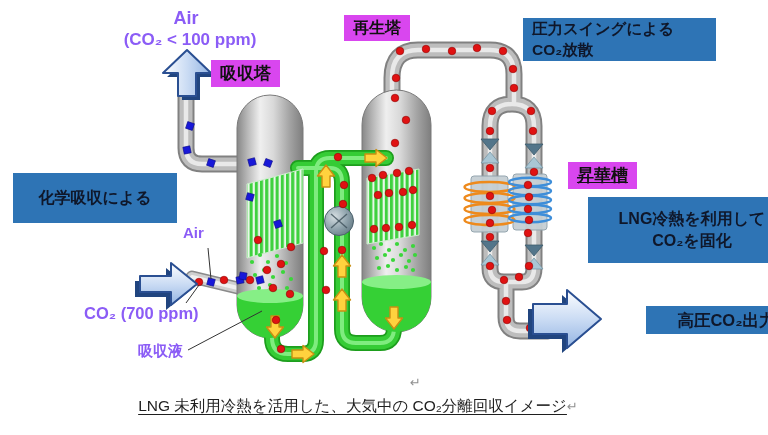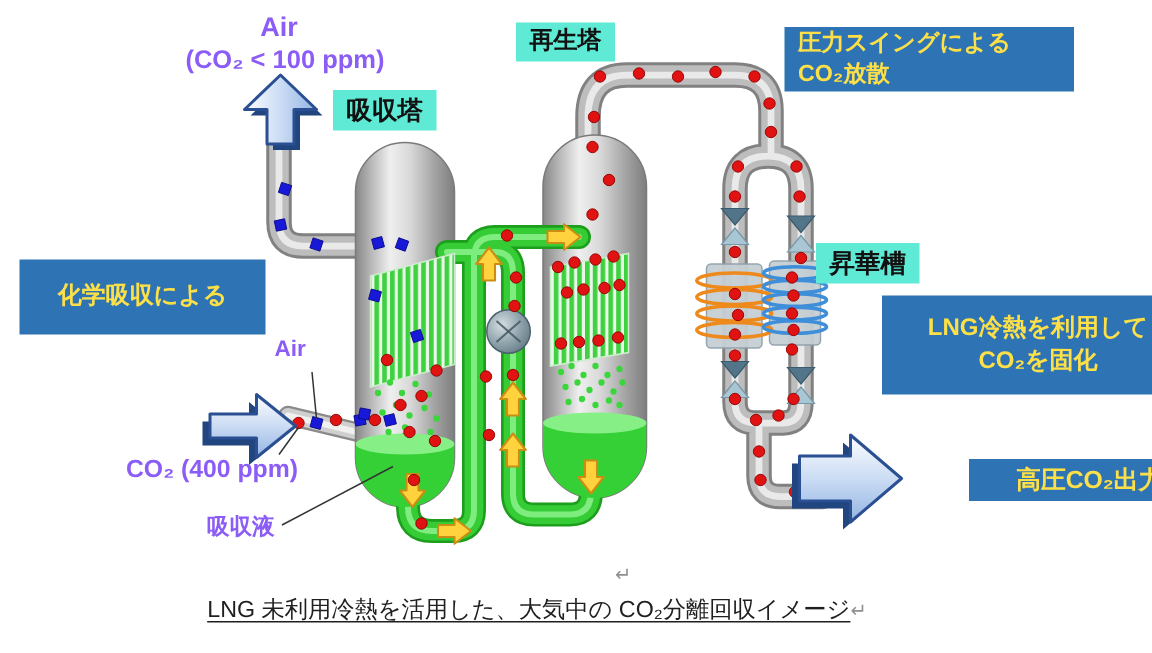--- a/index.html
+++ b/index.html
@@ -1,23 +1,23 @@
 <!DOCTYPE html>
 <html><head>
 <meta charset="utf-8">
 <style>
   html,body{margin:0;padding:0;background:#fff;}
   #stage{position:relative;width:768px;height:435px;background:#fff;overflow:hidden;
          font-family:"Liberation Sans","DejaVu Sans",sans-serif;}
   #scene{position:absolute;left:0;top:0;z-index:1;}
   .txt{position:absolute;z-index:2;color:#8b5cf6;font-weight:bold;white-space:nowrap;}
   .center{text-align:center;}
-  .gray-label{position:absolute;z-index:2;background:#5eead4;color:#111;font-weight:bold;
+  .gray-label{position:absolute;z-index:2;background:#d946ef;color:#111;font-weight:bold;
               font-size:17px;line-height:1;padding:5px 9px;white-space:nowrap;}
-  .callout{position:absolute;z-index:2;background:#2E74B5;color:#fde047;font-weight:bold;
+  .callout{position:absolute;z-index:2;background:#2E74B5;color:#0f172a;font-weight:bold;
            display:flex;flex-direction:column;justify-content:center;line-height:1.35;}
   .callout.centered{align-items:center;text-align:center;}
   .callout.lefted{align-items:flex-start;text-align:left;padding-left:9px;}
   #capture-box{left:13px;top:173px;width:164px;height:50px;font-size:16px;text-align:right;}
   #swing-box{left:523px;top:18px;width:184px;height:43px;font-size:15.5px;}
   #lng-box{left:588px;top:197px;width:208px;height:66px;font-size:16px;}
   #output-box{left:602px;top:306px;width:161px;height:28px;font-size:16.5px;margin-left:44px;}
   #caption-row{position:absolute;z-index:2;left:0;top:396px;width:684px;text-align:center;
                font-size:15.5px;color:#1f1f1f;font-weight:normal;}
   #caption-row .shift{position:relative;left:16px;}
@@ -289,41 +289,41 @@
   <g stroke="#333" stroke-width="1">
     <line x1="208" y1="248" x2="211" y2="279"></line>
     <line x1="199" y1="285" x2="186" y2="303"></line>
     <line x1="188" y1="350" x2="262" y2="311"></line>
   </g>
 </svg>
 
 <div class="txt center" style="left:130px;top:8px;width:112px;font-size:18px;">Air</div>
 <div class="txt center" style="left:88px;top:30px;width:204px;font-size:17px;">(CO₂ &lt; 100 ppm)</div>
 
-<div class="gray-label" style="left:222px;top:60px;">吸収塔</div>
+<div class="gray-label" style="left:211px;top:60px;">吸収塔</div>
 <div class="gray-label" style="left:344px;top:15px;font-size:16px;">再生塔</div>
-<div class="gray-label" style="left:544px;top:162px;">昇華槽</div>
+<div class="gray-label" style="left:568px;top:162px;text-decoration:underline;">昇華槽</div>
 
 <div class="callout centered" id="capture-box">
   <div>化学吸収による</div>
 </div>
 <div class="callout lefted" id="swing-box">
   <div>圧力スイングによる</div>
   <div>CO₂放散</div>
 </div>
 <div class="callout centered" id="lng-box">
   <div>LNG冷熱を利用して</div>
   <div>CO₂を固化</div>
 </div>
 <div class="callout centered" id="output-box">
   <div>高圧CO₂出力</div>
 </div>
 
 <div class="txt" style="left:183px;top:224px;font-size:15px;">Air</div>
-<div class="txt" style="left:84px;top:304px;font-size:16.5px;">CO₂ (400 ppm)</div>
+<div class="txt" style="left:84px;top:304px;font-size:16.5px;">CO₂ (700 ppm)</div>
 <div class="txt" style="left:138px;top:342px;font-size:15px;">吸収液</div>
 
 <div class="retmark" id="standalone-return">↵</div>
 
 <div id="caption-row">
   <span class="shift">
     <span id="caption-text">LNG 未利用冷熱を活用した、大気中の CO₂分離回収イメージ</span><span class="retmark">↵</span>
   </span>
 </div>
 

